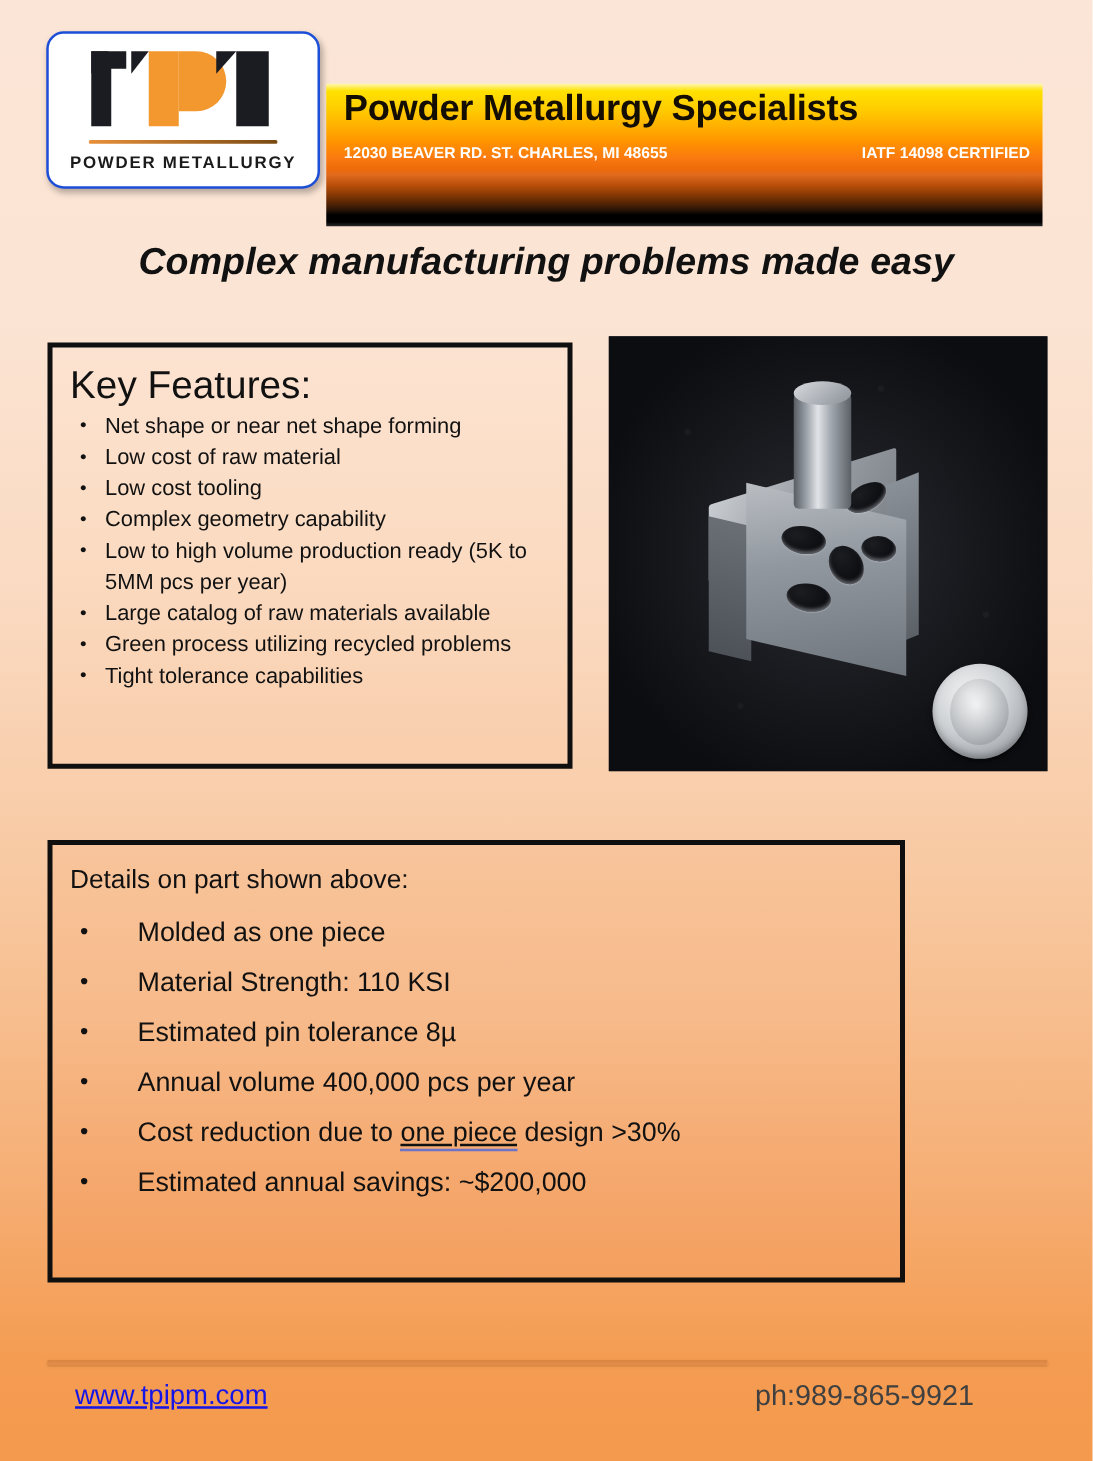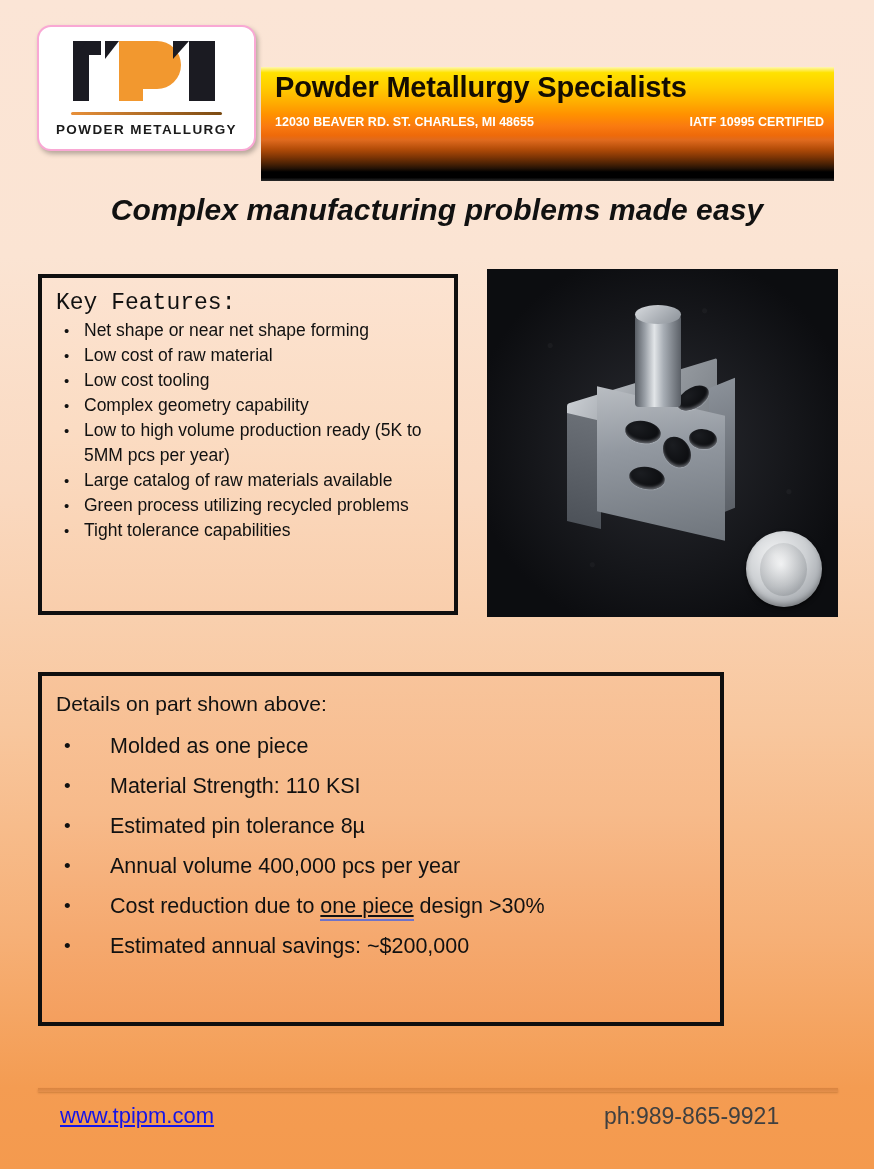--- a/index.html
+++ b/index.html
@@ -26,21 +26,21 @@
   }
 
   .page { position: relative; width: 874px; height: 1169px; }
 
   
   .logo-card {
     position: absolute;
     left: 37px; top: 25px;
     width: 219px; height: 126px;
     background: #ffffff;
-    border: 2px solid #f9a8d4;
+    border: 2px solid #1d4ed8;
     border-radius: 14px;
     box-shadow: 2px 3px 5px rgba(0,0,0,0.28);
     overflow: hidden;
   }
   .logo-wordmark {
     position: absolute;
     left: 0; right: 0; top: 8px;
     height: 72px;
   }
   .logo-sub {
@@ -129,24 +129,24 @@
   
   .features-box {
     position: absolute;
     left: 38px; top: 274px;
     width: 420px; height: 341px;
     background: linear-gradient(to bottom, #FCE3D1 0%, #FBDCC3 45%, #F9CEAC 100%);
     border: 4px solid #0f0f0f;
     padding: 12px 10px 10px 10px;
   }
   .features-title {
-    font-size: 23px;
+    font-size: 31px;
     color: #111;
     margin: 0 0 2px 4px;
-    font-family: Liberation Mono, monospace;
+    font-family: Liberation Sans, sans-serif;
   }
   .features-list { list-style: none; }
   .features-list li {
     position: relative;
     font-size: 17.5px;
     line-height: 25px;
     color: #111;
     padding-left: 32px;
     margin-bottom: 0px;
   }
@@ -323,21 +323,21 @@
         <polygon points="134,6 150,6 134,24" fill="#1b1b22"></polygon>
       </svg>
     </div>
     <div class="logo-rule"></div>
     <div class="logo-sub">POWDER METALLURGY</div>
   </div>
 
   <div class="banner">
     <div class="banner-title">Powder Metallurgy Specialists</div>
     <div class="banner-address">12030 BEAVER RD. ST. CHARLES, MI 48655</div>
-    <div class="banner-cert">IATF 10995 CERTIFIED</div>
+    <div class="banner-cert">IATF 14098 CERTIFIED</div>
   </div>
 
   <div class="tagline">Complex manufacturing problems made easy</div>
 
   <div class="features-box">
     <div class="features-title">Key Features:</div>
     <ul class="features-list">
       <li>Net shape or near net shape forming</li>
       <li>Low cost of raw material</li>
       <li>Low cost tooling</li>

